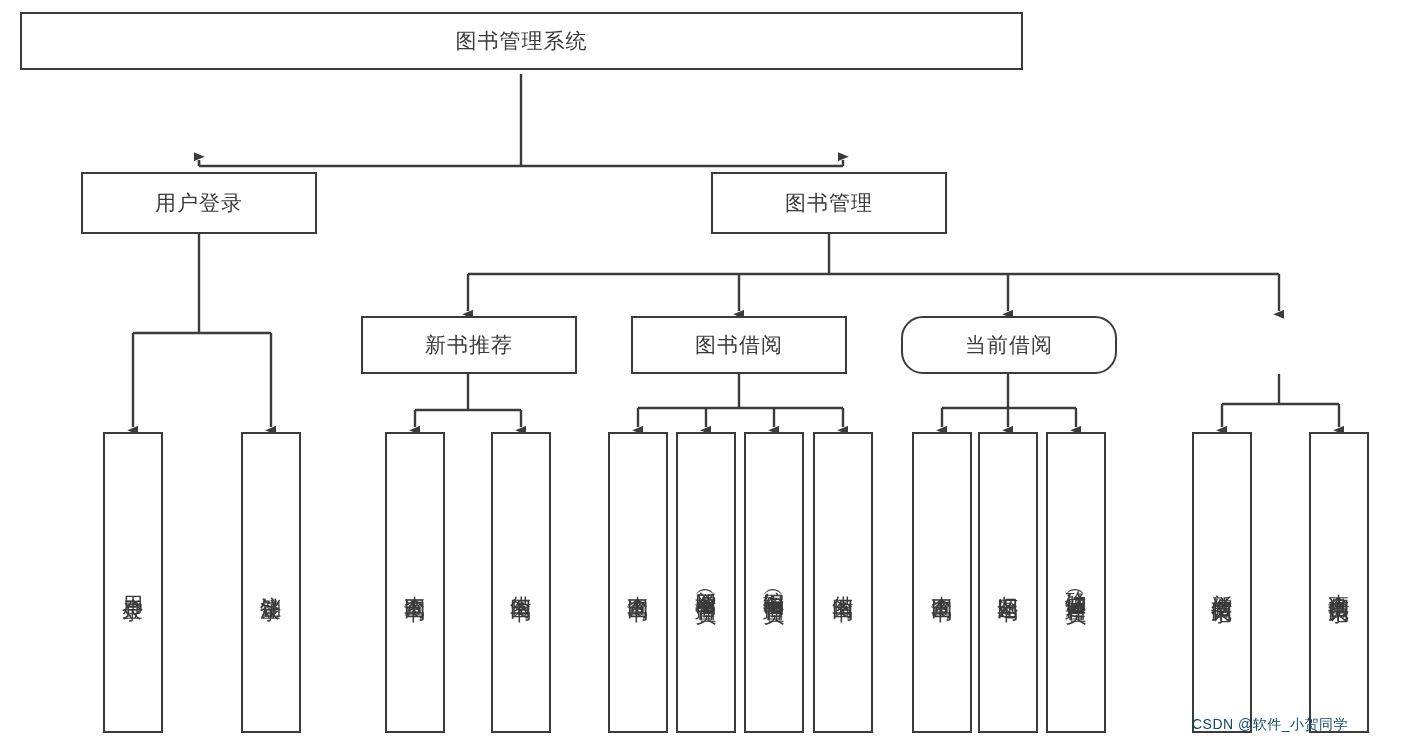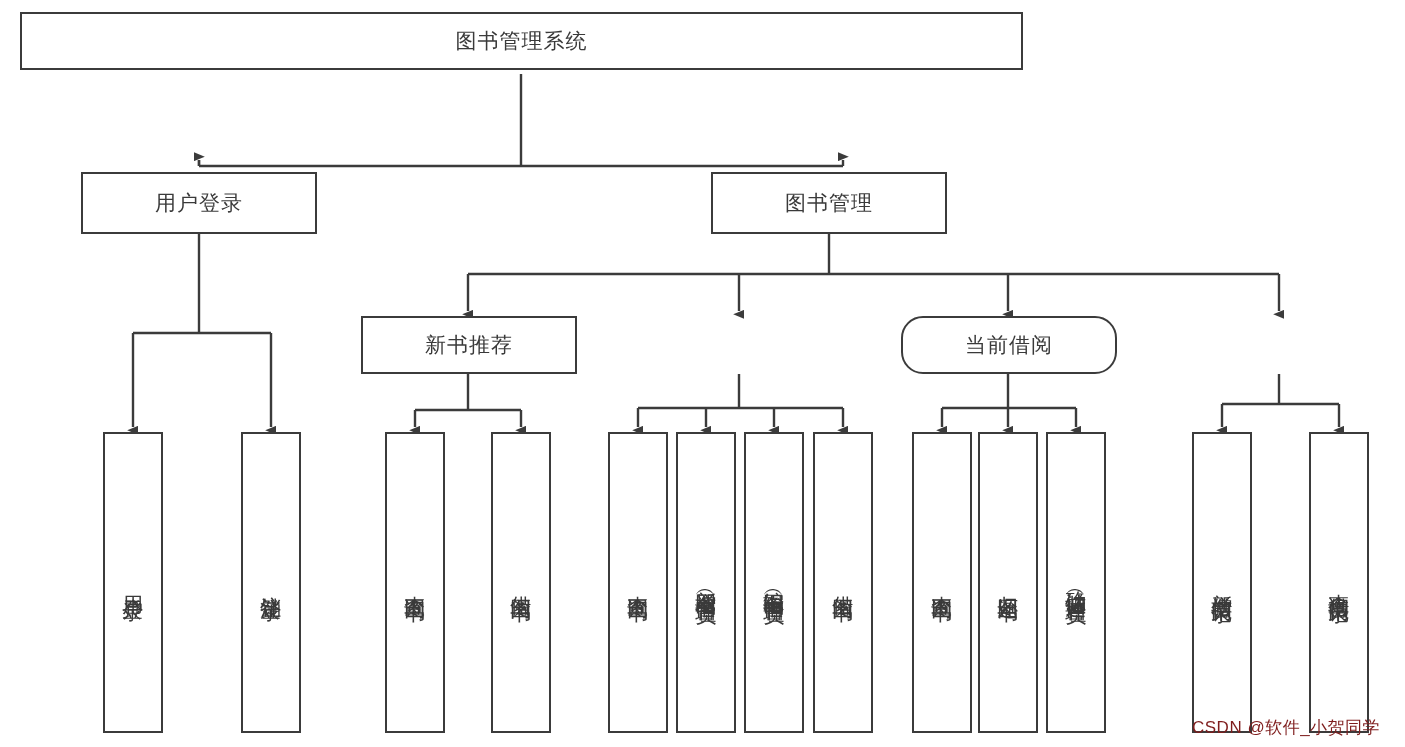--- a/index.html
+++ b/index.html
@@ -51,22 +51,22 @@
     padding: 4px 0;
   }
   .node.vert .vtext {
     writing-mode: vertical-rl;
     text-orientation: upright;
     display: block;
     max-height: 100%;
   }
   .watermark {
     position: absolute;
-    font-size: 17px;
-    color: #7f1d1d;
+    font-size: 14px;
+    color: #0c4a6e;
     letter-spacing: 0.5px;
     white-space: nowrap;
     user-select: none;
   }
 </style>
 </head>
 <body>
 
 <div id="canvas">
 
@@ -130,20 +130,23 @@
   <div class="node horiz" style="left:81px; top:172px; width:236px; height:62px;">
     <span>用户登录</span>
   </div>
   <div class="node horiz" style="left:361px; top:316px; width:216px; height:58px;">
     <span>新书推荐</span>
   </div>
 
   <div class="node horiz" style="left:711px; top:172px; width:236px; height:62px;">
     <span>图书管理</span>
   </div>
+  <div class="node horiz" style="left:631px; top:316px; width:216px; height:58px;">
+    <span>图书借阅</span>
+  </div>
   <div class="node horiz" style="left:901px; top:316px; width:216px; height:58px;border-radius:22px;">
     <span>当前借阅</span>
   </div>
 
   <div class="node vert" style="left:103px; top:432px; width:60px; height:301px;">
     <span class="vtext">用户登录</span>
   </div>
   <div class="node vert" style="left:241px; top:432px; width:60px; height:301px;">
     <span class="vtext">注销登录</span>
   </div>

